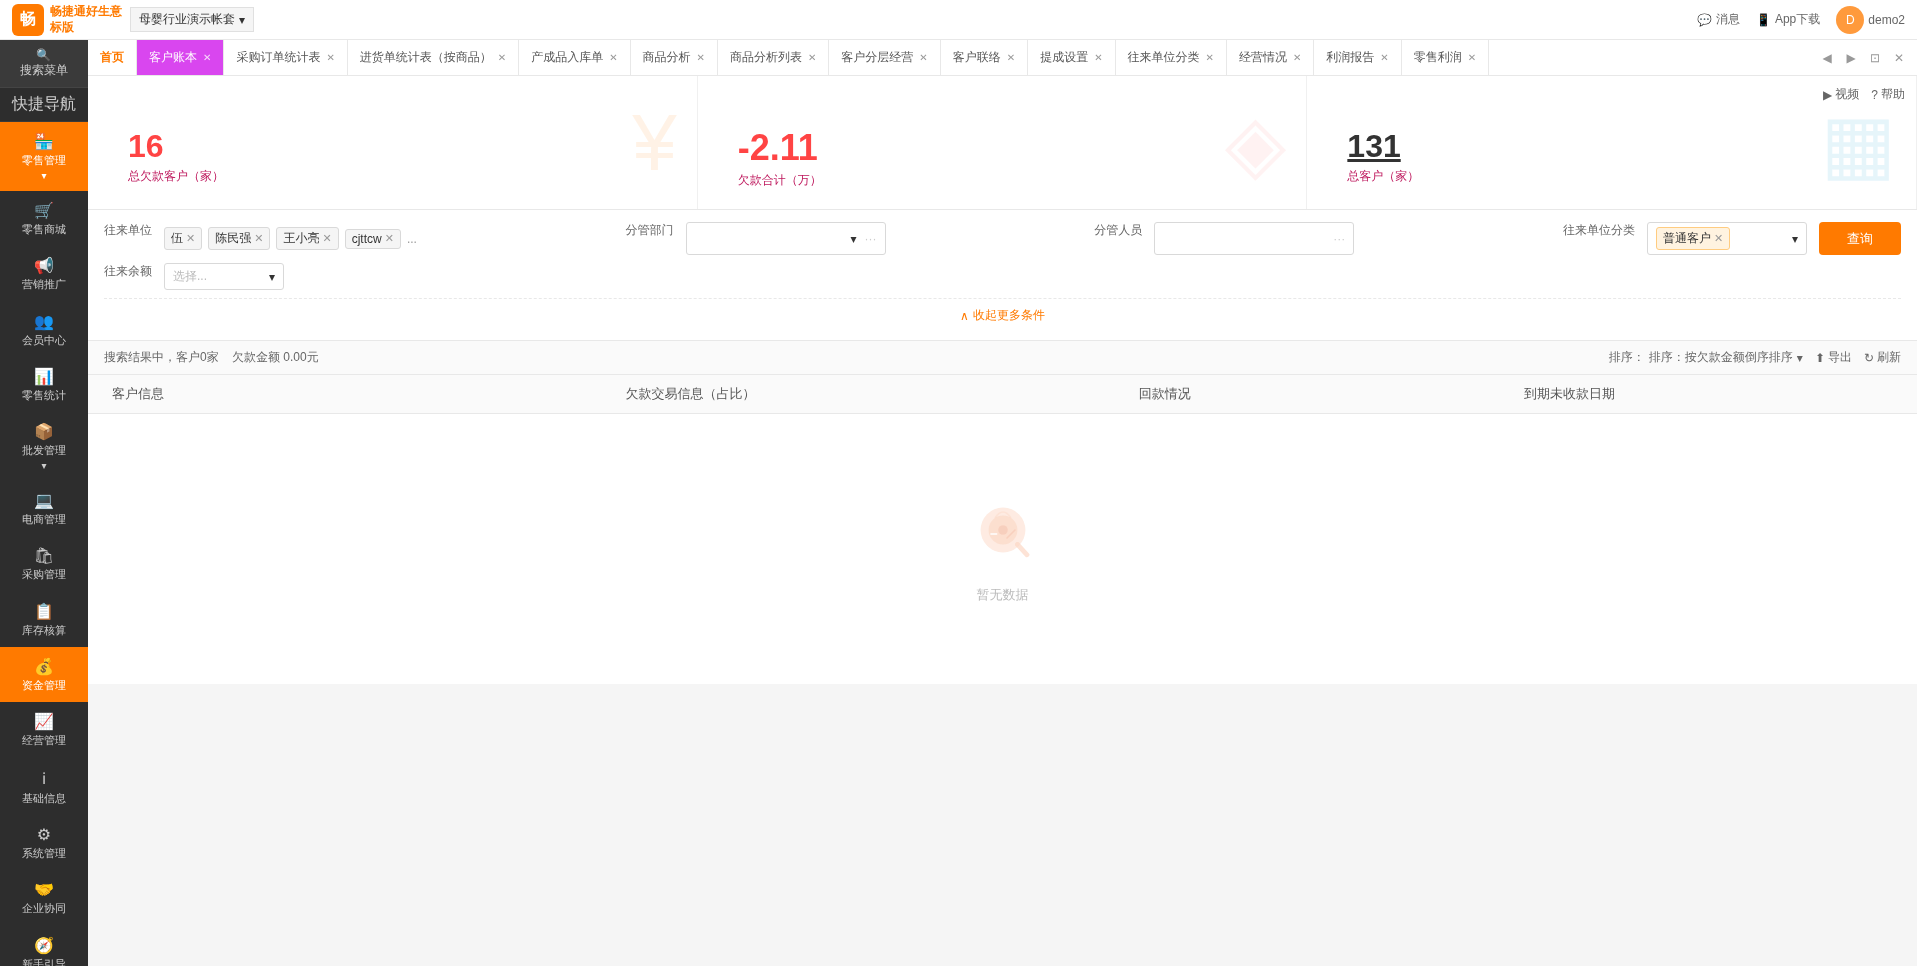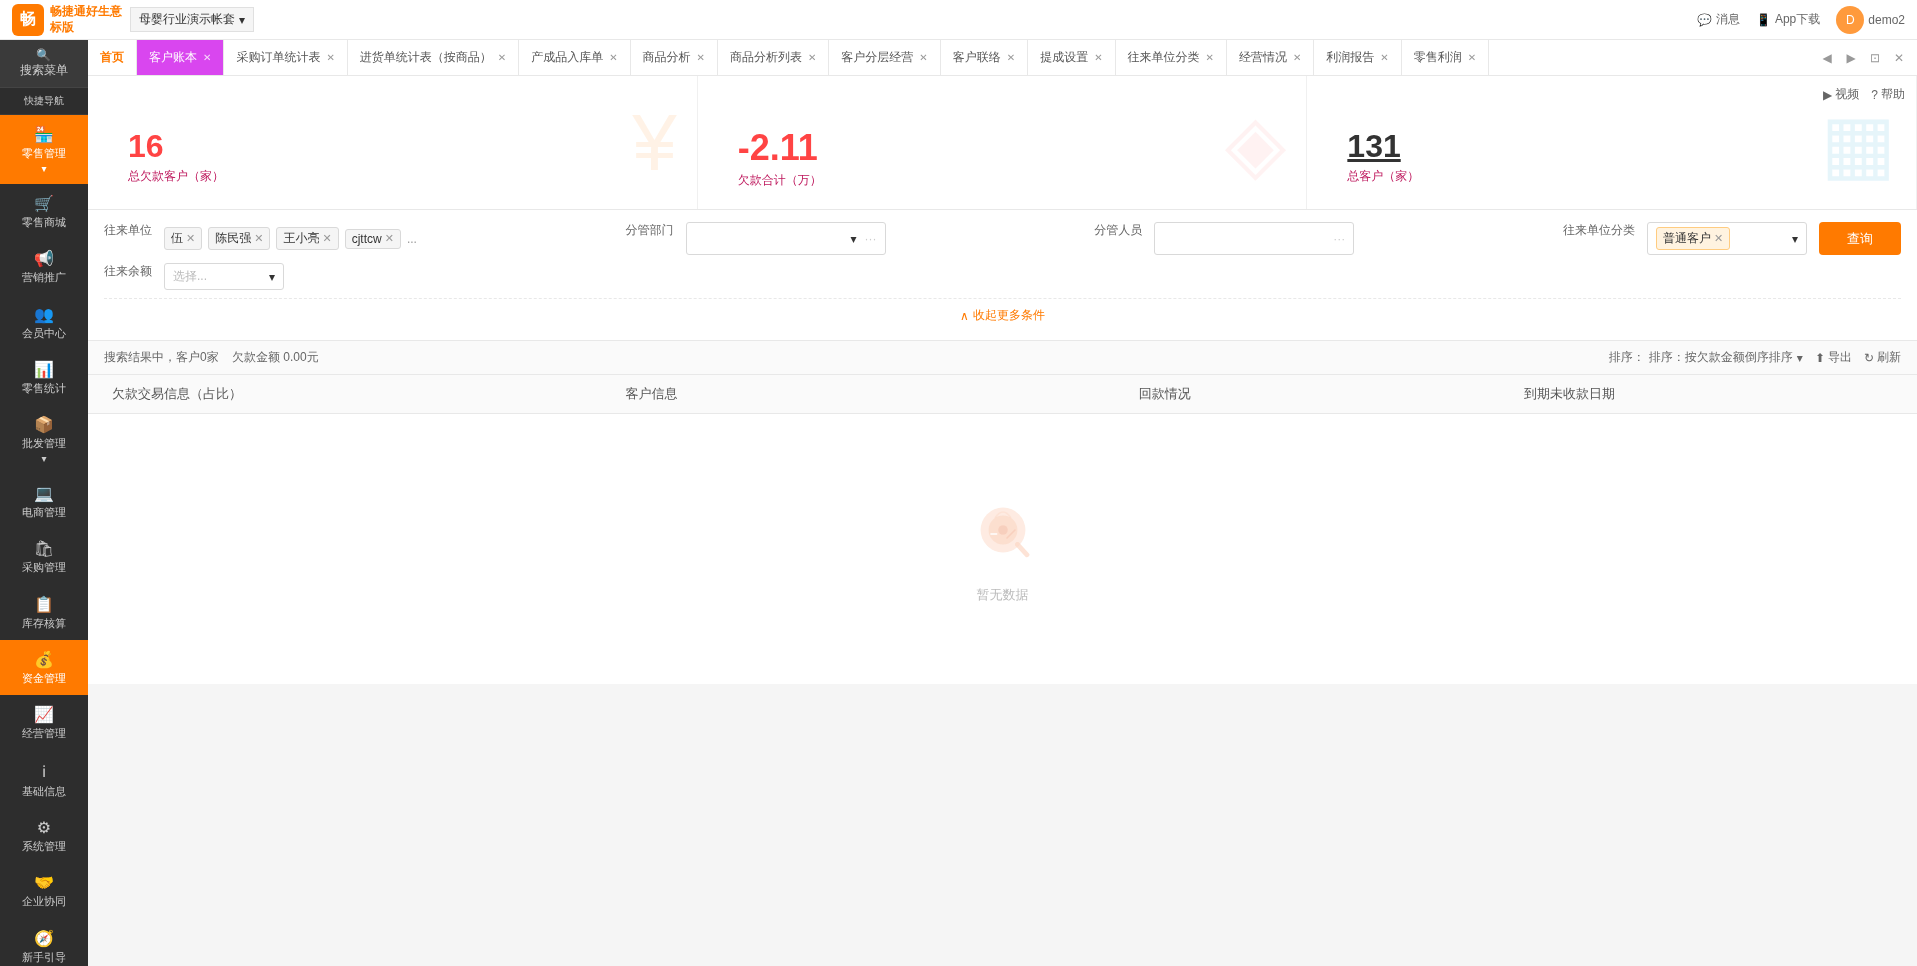--- a/index.html
+++ b/index.html
@@ -76,21 +76,21 @@
       background: #3a3a3a;
       color: #ccc;
       font-size: 12px;
       text-align: center;
       cursor: pointer;
       border-bottom: 1px solid #444;
     }
     .sidebar-nav {
       padding: 6px 0;
       color: #ccc;
-      font-size: 10px;
+      font-size: 16px;
       text-align: center;
       cursor: pointer;
       border-bottom: 1px solid #3a3a3a;
     }
     .sidebar-item {
       padding: 10px 4px;
       color: #ccc;
       font-size: 12px;
       text-align: center;
       cursor: pointer;
@@ -519,22 +519,22 @@
       </span>
       <span>
         <span>↻</span>
         <span>刷新</span>
       </span>
     </div>
   </div>
 
   <div class="data-table">
     <div class="table-header">
+      <div class="table-header-cell">客户信息</div>
       <div class="table-header-cell">欠款交易信息（占比）</div>
-      <div class="table-header-cell">客户信息</div>
       <div class="table-header-cell">回款情况</div>
       <div class="table-header-cell">到期未收款日期</div>
     </div>
     <div class="empty-state">
       <svg class="empty-icon" viewBox="0 0 100 100" xmlns="http://www.w3.org/2000/svg">
         <circle cx="50" cy="45" r="28" fill="#f9b08a" opacity="0.5"></circle>
         <circle cx="50" cy="45" r="18" fill="#f9b08a" opacity="0.6"></circle>
         <line x1="68" y1="63" x2="80" y2="76" stroke="#f9b08a" stroke-width="6" stroke-linecap="round" opacity="0.7"></line>
         <circle cx="50" cy="45" r="6" fill="#e8845a" opacity="0.5"></circle>
         <path d="M 40 30 Q 50 15 60 30" stroke="#f9b08a" fill="none" stroke-width="2" opacity="0.4"></path>

